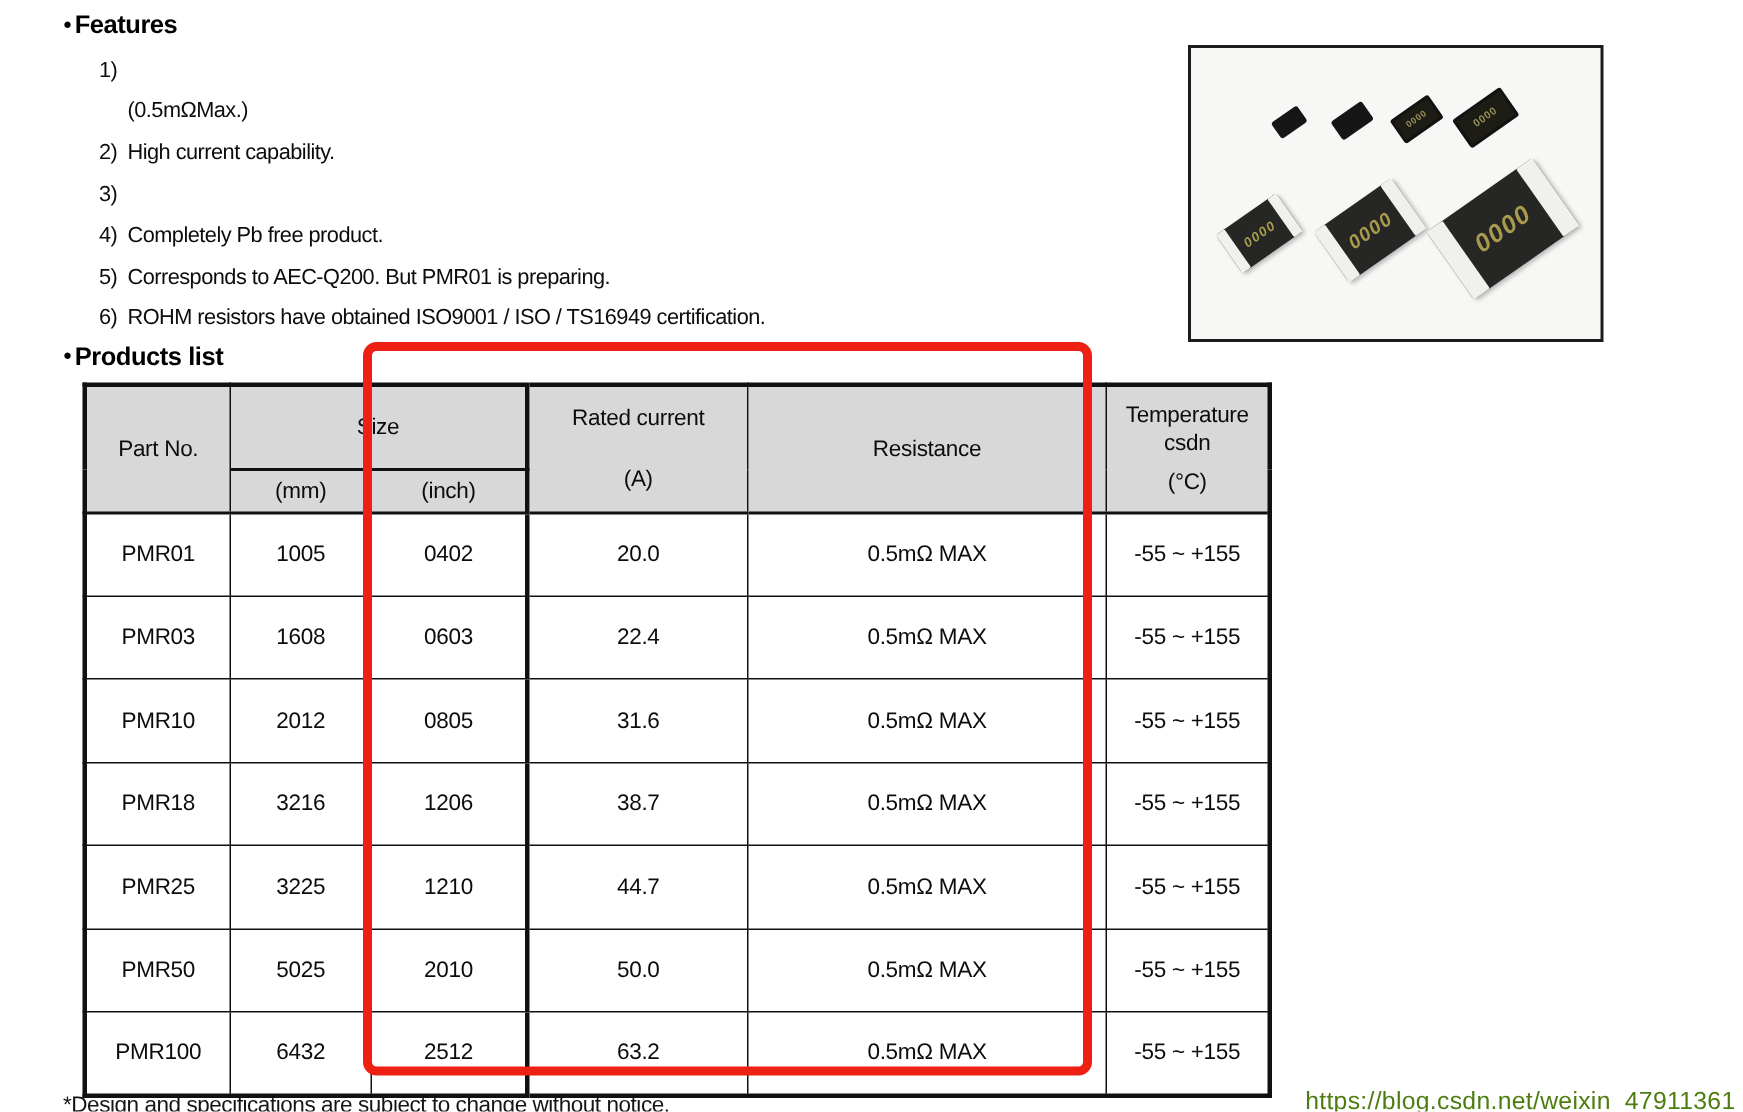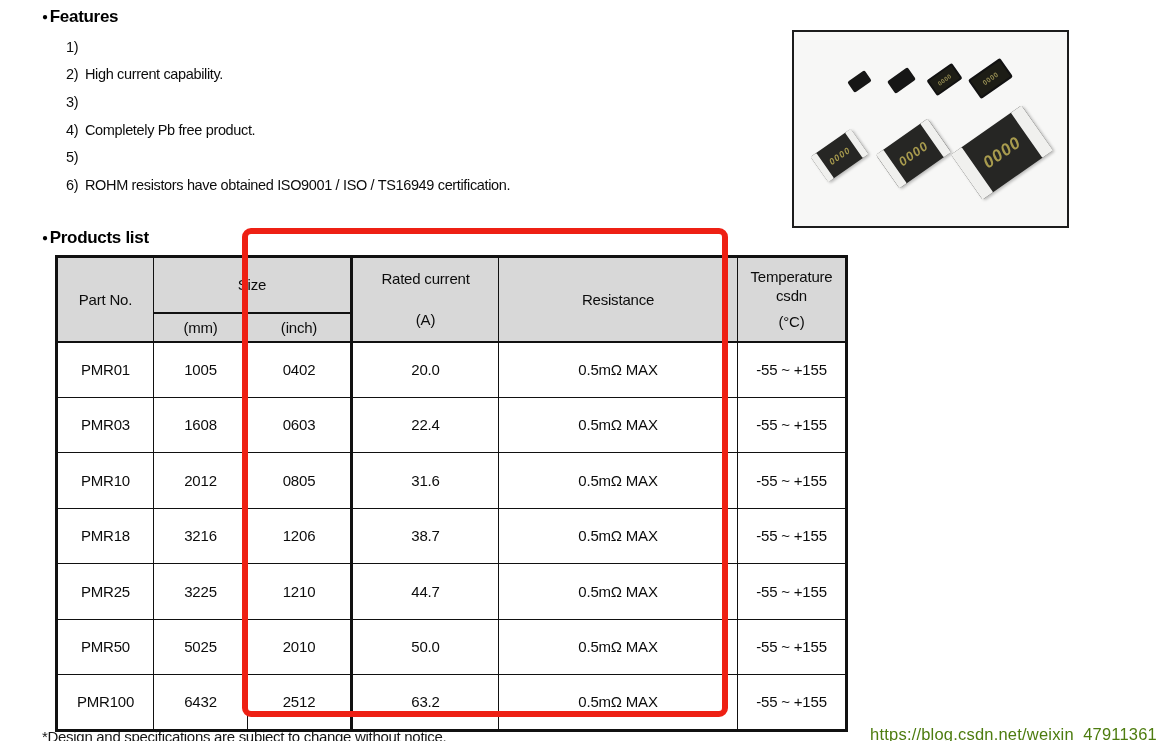--- a/index.html
+++ b/index.html
@@ -92,32 +92,37 @@
 <div class="section-heading" style="left:42px; top:7px;">
   <span class="bullet">●</span>
   <span>Features</span>
 </div>
 
 <div class="features-list">
   <div class="feature-line">
     <span class="feature-num">1)</span>
   </div>
   <div class="feature-line">
+    <span class="feature-num"></span>
+    <span>(0.5mΩMax.)</span>
+  </div>
+  <div class="feature-line">
     <span class="feature-num">2)</span>
     <span>High current capability.</span>
   </div>
   <div class="feature-line">
     <span class="feature-num">3)</span>
   </div>
   <div class="feature-line">
     <span class="feature-num">4)</span>
     <span>Completely Pb free product.</span>
   </div>
   <div class="feature-line">
     <span class="feature-num">5)</span>
+    <span>Corresponds to AEC-Q200. But PMR01 is preparing.</span>
   </div>
   <div class="feature-line">
     <span class="feature-num">6)</span>
     <span>ROHM resistors have obtained ISO9001 / ISO / TS16949 certification.</span>
   </div>
 </div>
 
 <div class="photo-box">
   <div class="chip chip-plain" style="left:55px; top:43px; width:21px; height:13px;"></div>
   <div class="chip chip-plain" style="left:95px; top:41px; width:25px; height:15px;"></div>

